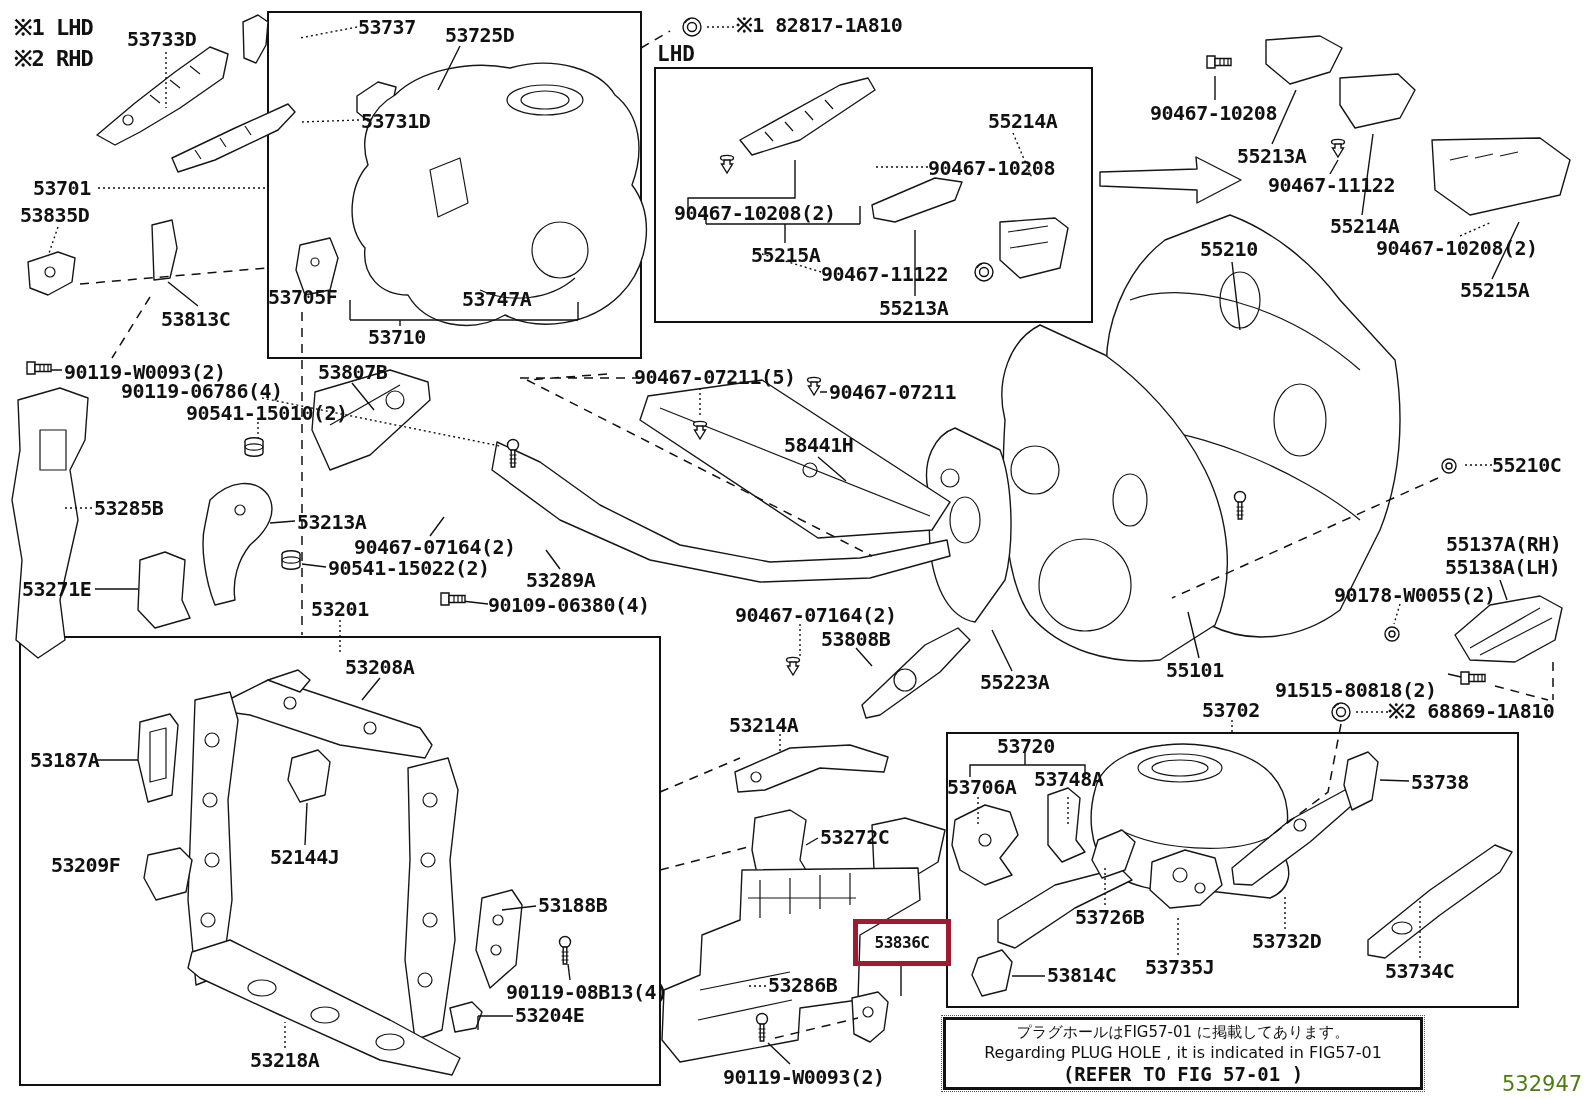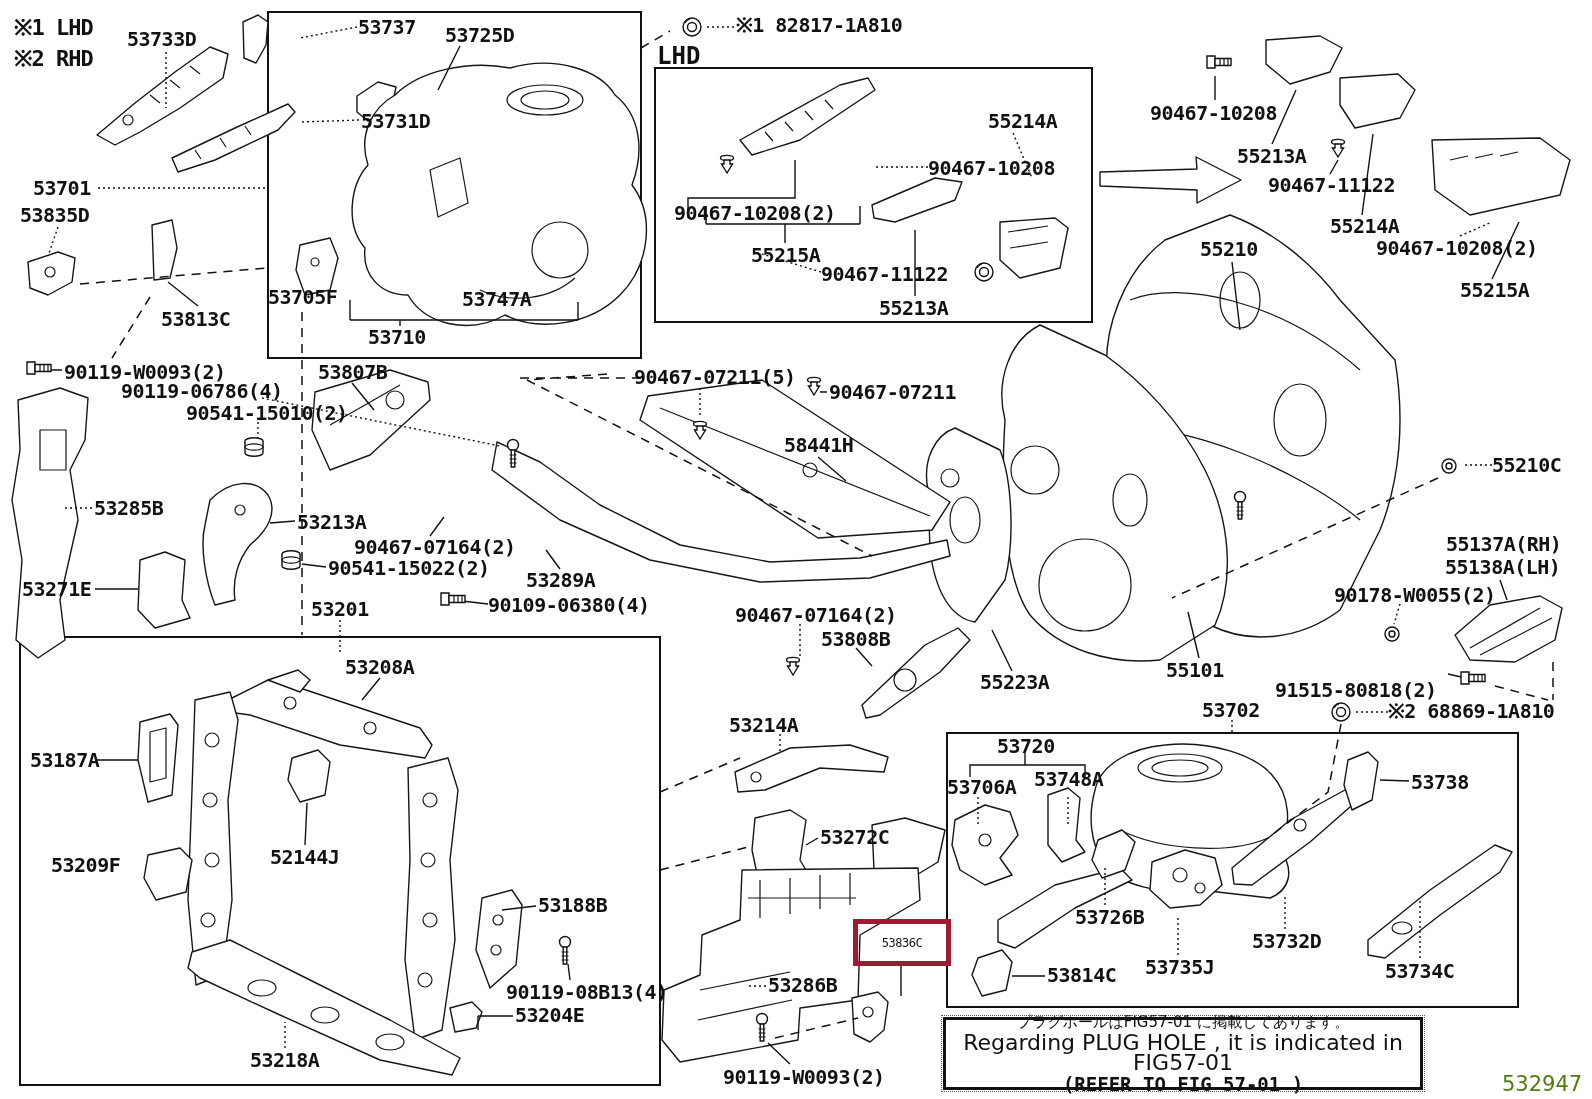--- a/index.html
+++ b/index.html
@@ -10,38 +10,38 @@
   }
   .decor{position:absolute;left:0;top:0;}
   .part-label{
     position:absolute;font-weight:700;font-size:20px;line-height:22px;
     letter-spacing:-0.5px;white-space:pre;color:#111;z-index:5;
   }
   .legend{
     position:absolute;left:14px;top:12px;font-weight:700;font-size:22px;
     line-height:31px;letter-spacing:-1px;z-index:5;
   }
-  .lhd-tag{position:absolute;left:657px;top:42px;font-weight:700;font-size:24px;z-index:5;}
+  .lhd-tag{position:absolute;left:657px;top:42px;font-weight:700;font-size:21px;z-index:5;}
   .doc-number{
     position:absolute;left:1502px;top:1072px;z-index:5;
     font-family:"DejaVu Sans","Liberation Sans",sans-serif;font-size:21px;color:#4d7c0f;
   }
   .red-box{
     position:absolute;left:853px;top:919px;width:88px;height:37px;z-index:6;
     border:5px solid #9e1b32;display:flex;align-items:center;justify-content:center;
   }
-  .red-box span{font-weight:400;font-size:12px;letter-spacing:-0.5px;}
+  .red-box span{font-weight:700;font-size:16px;letter-spacing:-0.5px;}
   .note-box{
     position:absolute;left:943px;top:1017px;width:474px;height:67px;z-index:5;
     border:3px solid #111;outline:1px dotted #555;outline-offset:1px;
     display:flex;flex-direction:column;align-items:center;justify-content:center;
     gap:1px;background:#fff;text-align:center;
   }
   .note-jp{font-family:"DejaVu Sans","Liberation Sans",sans-serif;font-size:15px;line-height:19px;}
-  .note-en{font-family:"DejaVu Sans","Liberation Sans",sans-serif;font-size:22px;line-height:20px;}
+  .note-en{font-family:"DejaVu Sans","Liberation Sans",sans-serif;font-size:16px;line-height:20px;}
   .note-ref{font-weight:700;font-size:19px;line-height:21px;letter-spacing:0;}
   
   .bx{fill:none;stroke:#111;stroke-width:2;}
   .pp{fill:#fff;stroke:#161616;stroke-width:1.4;stroke-linejoin:round;}
   .pd{fill:none;stroke:#161616;stroke-width:1.2;stroke-linejoin:round;}
   .ln{fill:none;stroke:#111;stroke-width:1.4;}
   .ld{fill:none;stroke:#111;stroke-width:1.4;stroke-dasharray:2 3;}
   .lD{fill:none;stroke:#111;stroke-width:1.5;stroke-dasharray:9 7;}
   .fa{fill:#fff;stroke:#111;stroke-width:1.4;}
 </style>

